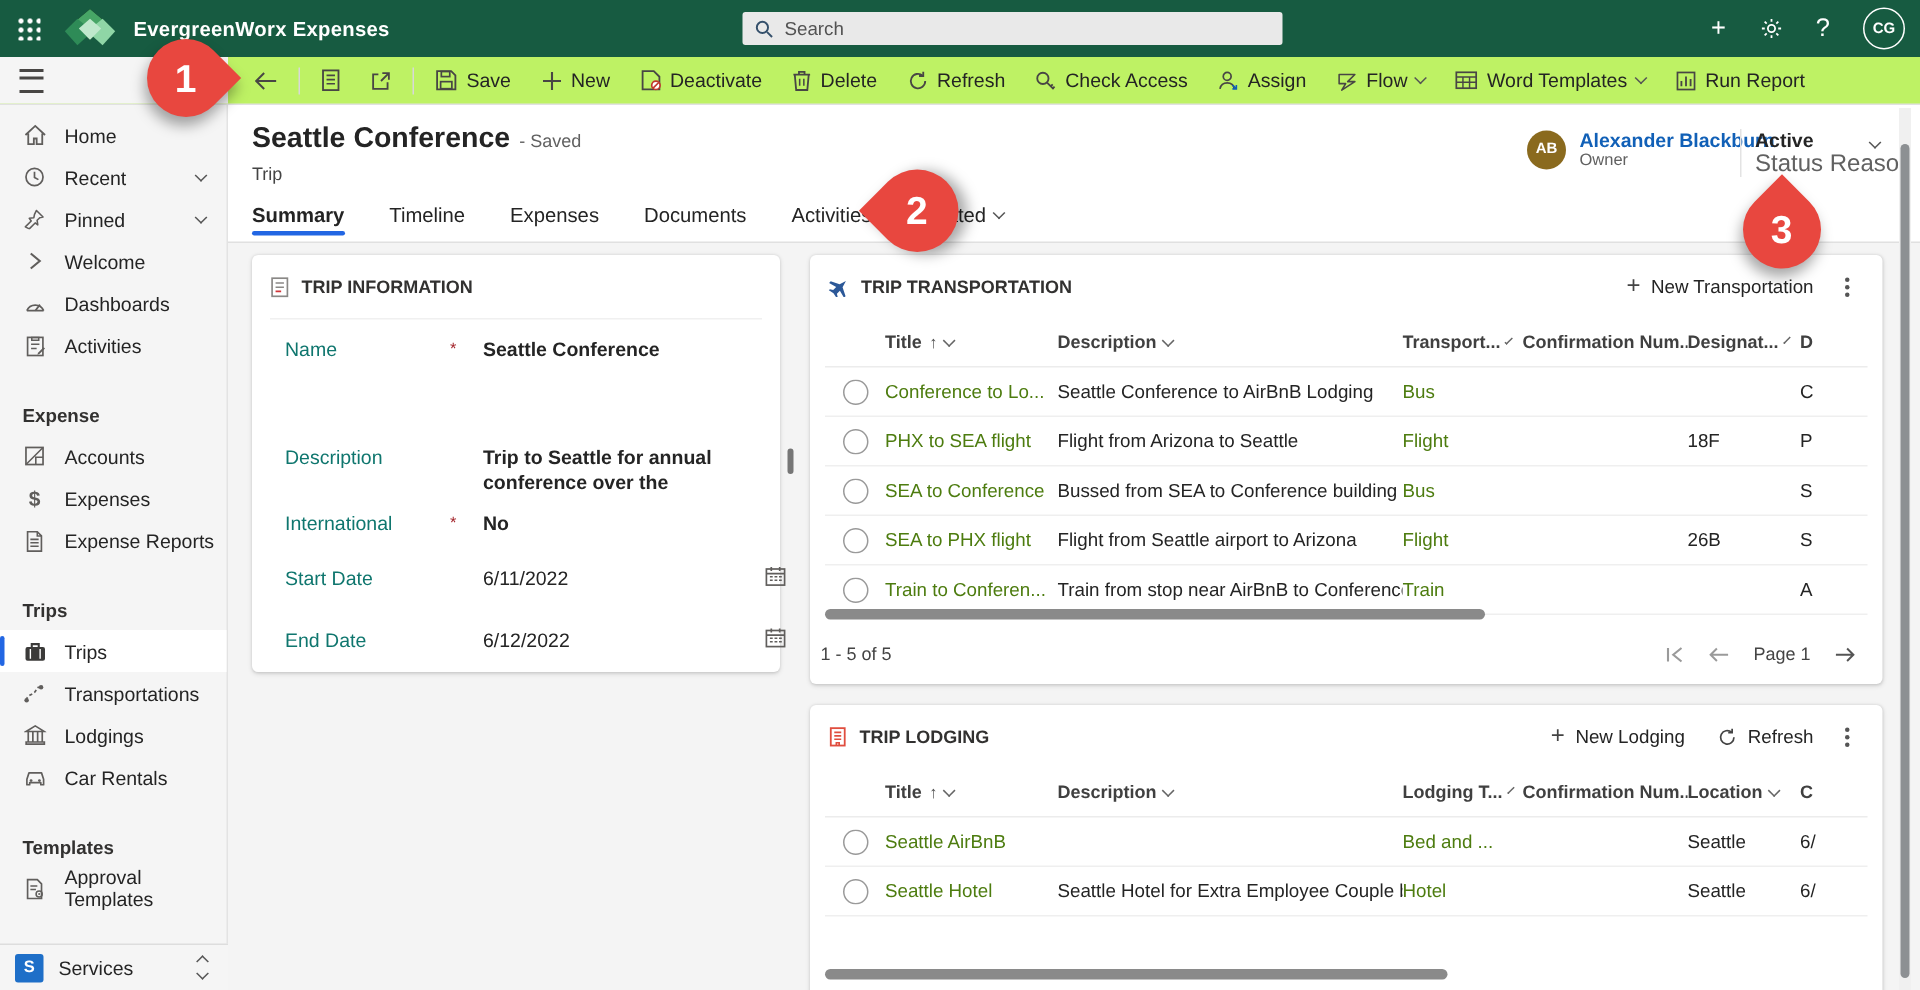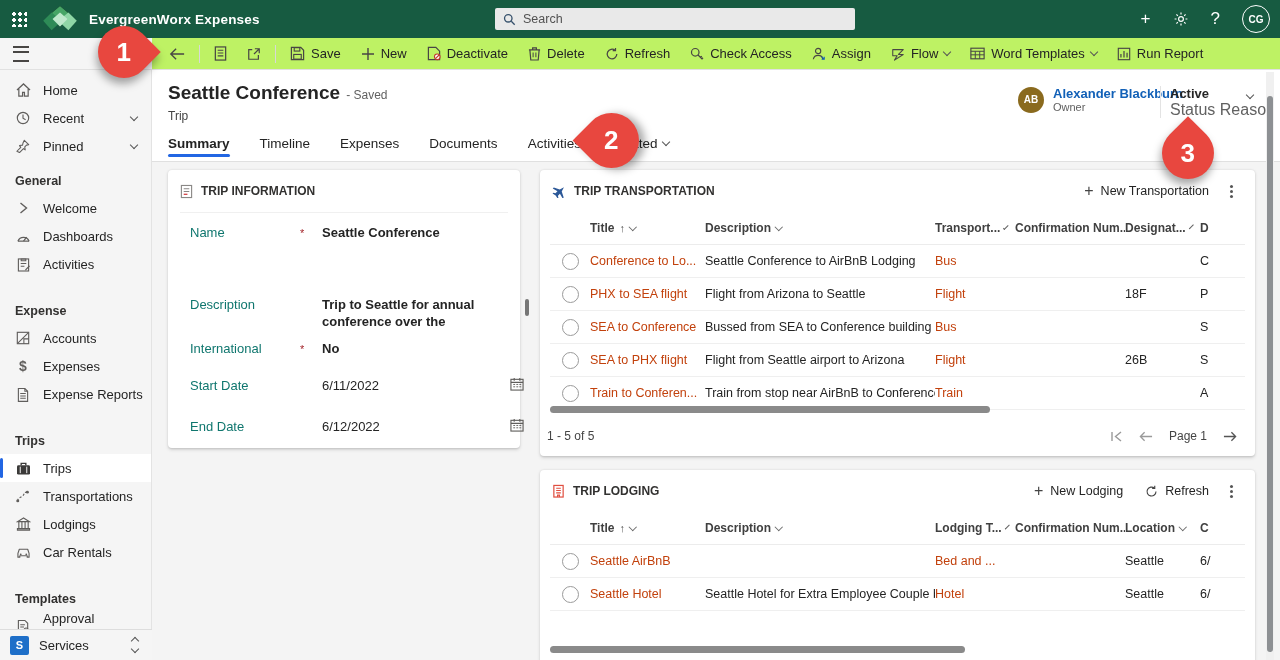--- a/index.html
+++ b/index.html
@@ -80,21 +80,21 @@
   .cal-ic{position:absolute;left:320px;top:-1px}
   .desc-clip{height:33px;line-height:16.5px;overflow:hidden;width:178px}
   .desc-thumb{position:absolute;left:335px;top:2px;width:4px;height:17px;background:#767676;border-radius:2px}
   .info-div{position:absolute;left:12px;top:42px;width:328px;height:1px;background:#f0f0f0}
 
   
   .tgrid{display:grid;grid-template-columns:40px 115px 230px 80px 110px 75px 1fr;align-items:center}
   .thead{height:32px;border-bottom:1px solid #ececec;font-size:12px;font-weight:700;color:#404040}
   .trow{height:32px;border-bottom:1px solid #efefef;font-size:12.5px}
   .tc{white-space:nowrap;overflow:hidden;padding-right:8px;display:flex;align-items:center;gap:5px}
-  .link{color:#c2410c}
+  .link{color:#4d7c0f}
   .radio{width:15px;height:15px;border:1px solid #9a9a9a;border-radius:50%;margin-left:12px}
   .up::after{content:"↑";font-size:11px;color:#555}
   .hchev{width:4.5px;height:4.5px;border-right:1.2px solid #666;border-bottom:1.2px solid #666;transform:rotate(45deg);margin-top:-2px}
   .hscroll{position:absolute;height:7px;background:#8a8a8a;border-radius:4px}
   .pag{position:absolute;left:0;width:100%;display:flex;align-items:center;font-size:12px;color:#444}
   .pag-ic{display:flex;align-items:center;gap:16px;margin-left:auto;margin-right:18px}
 
   
   .pin{position:absolute;background:#e8473f;box-shadow:3px 5px 9px rgba(0,0,0,.35);z-index:60;display:flex;align-items:center;justify-content:center}
   .pin span{color:#fff;font-size:26px;font-weight:700}
@@ -277,21 +277,20 @@
     <div class="sb-item">
       <span class="ic">
         <svg width="14" height="14" viewBox="0 0 16 16">
             <path d="M9.5 1.5l5 5-2.5.5-2 2 .5 3.5-2-1.5L4 15.5 1 14l4.5-4.5-1.5-2L7.5 7 8 4.5z" fill="none" stroke="#605e5c" stroke-width="1.2" stroke-linejoin="round"></path>
           </svg>
       </span>
       <span>Pinned</span>
       <i class="cv sb-chev"></i>
     </div>
 
-    <div class="sb-group">General</div>
     <div class="sb-item">
       <span class="ic">
         <svg width="9" height="12" viewBox="0 0 9 12">
             <path d="M1.5 1l6 5-6 5" fill="none" stroke="#605e5c" stroke-width="1.4"></path>
           </svg>
       </span>
       <span>Welcome</span>
     </div>
     <div class="sb-item">
       <span class="ic">

